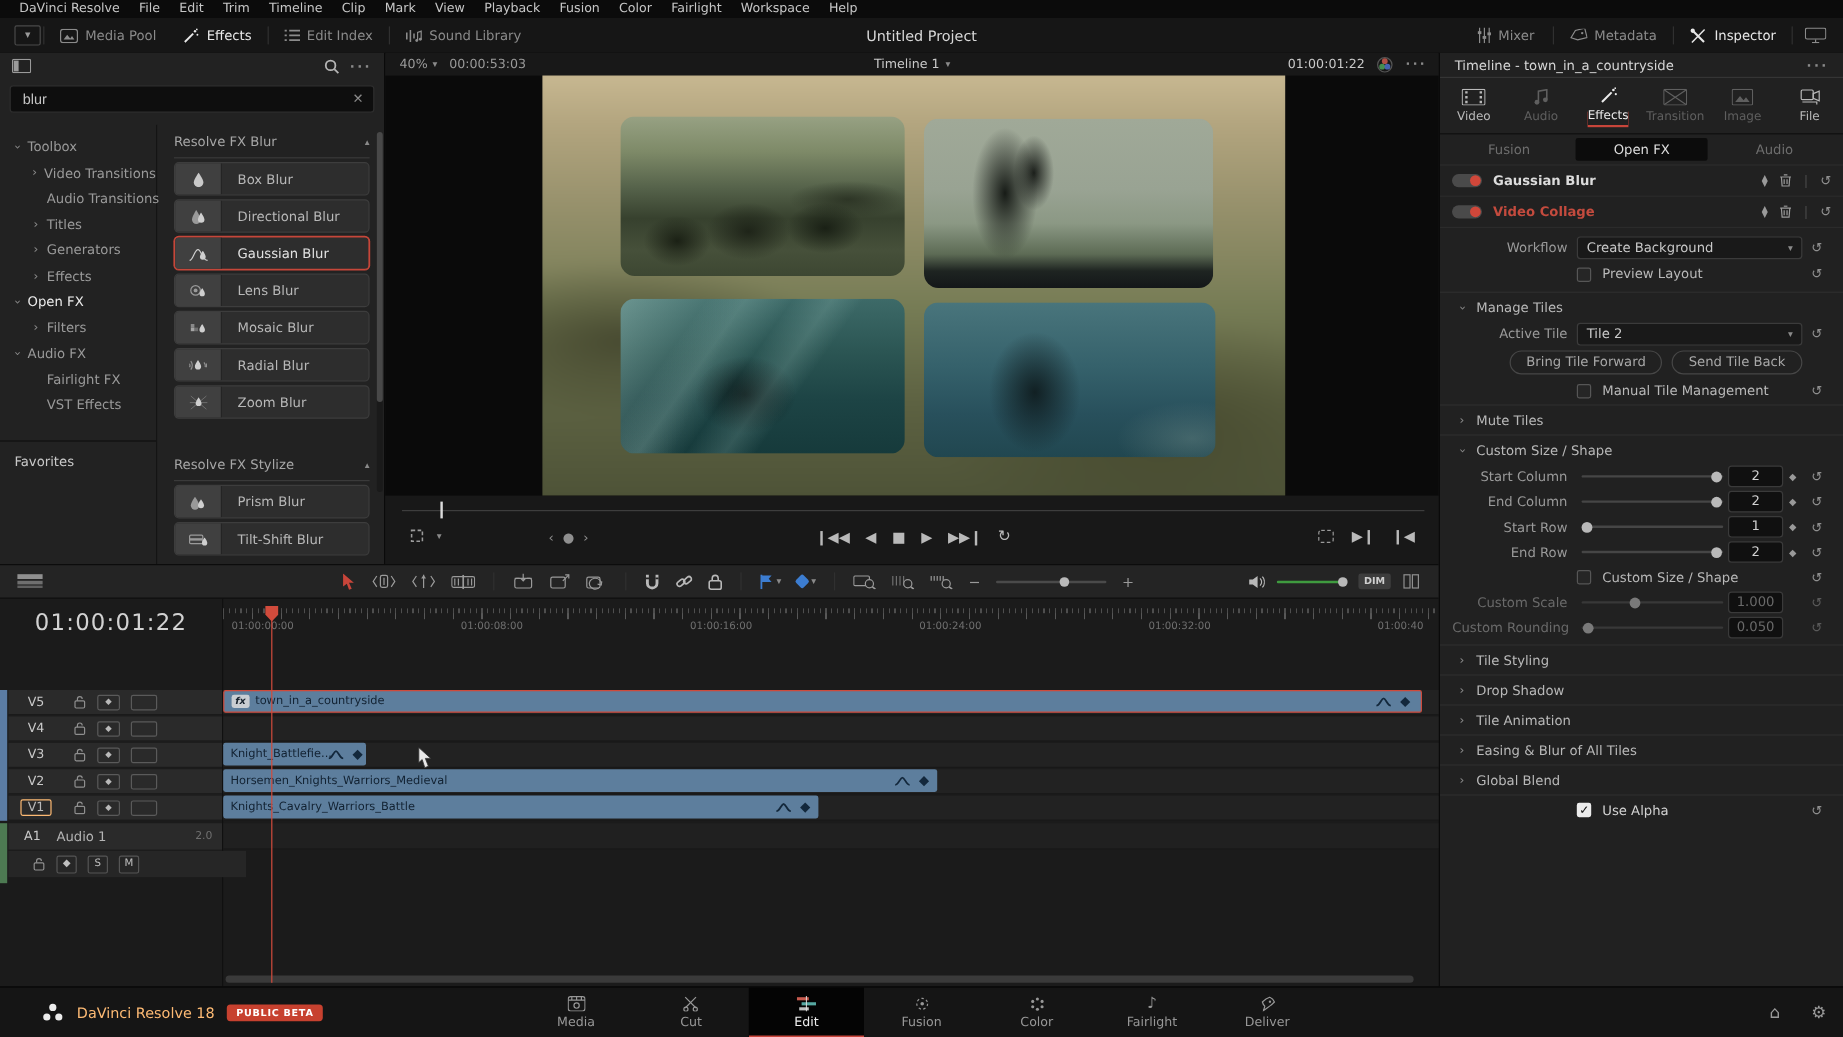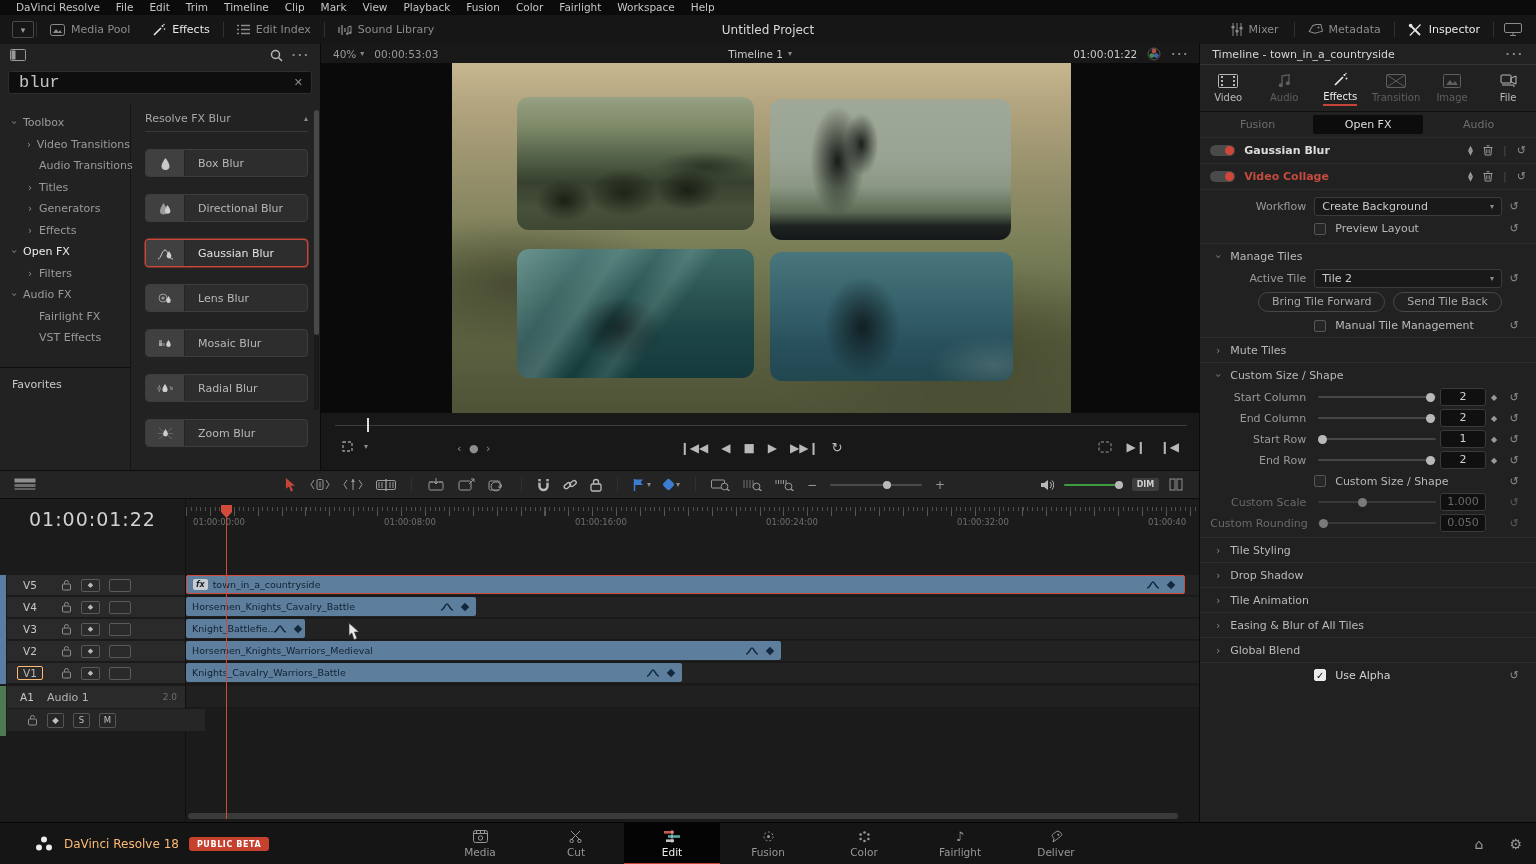--- a/index.html
+++ b/index.html
@@ -18,34 +18,34 @@
   
   #content{position:absolute;top:44px;left:0;width:1536px;height:778px;display:flex}
   #leftcol{width:1200px;position:relative}
   #inspector{width:336px;background:#212121;border-left:1px solid #0a0a0a;position:relative;overflow:hidden}
   #upper{height:426px;display:flex}
   
   #libpanel{width:320px;background:#222;border-right:1px solid #0a0a0a;position:relative}
   .lib-head{height:22px;display:flex;align-items:center;padding:0 10px;gap:8px}
   .dots{color:#8a8a8a;letter-spacing:2px;font-weight:bold}
   .search-row{margin:5px 8px 6px 8px;height:21px;background:#0e0e0e;border:1px solid #2e2e2e;border-radius:3px;display:flex;align-items:center;padding:0 8px;gap:6px}
-  .search-row input{flex:1;background:transparent;border:none;outline:none;color:#c4c4c4;font-family:Liberation Mono, monospace;font-size:17px}
+  .search-row input{flex:1;background:transparent;border:none;outline:none;color:#c4c4c4;font-family:Liberation Sans, sans-serif;font-size:12px}
   .search-x{color:#8a8a8a;font-size:11px}
   .lib-body{position:absolute;top:60px;bottom:0;left:0;right:0;display:flex}
   .tree{width:130px;border-right:1px solid #141414;padding-top:8px;display:flex;flex-direction:column}
   .tree-row{height:21.5px;display:flex;align-items:center;gap:5px;color:#9a9a9a;white-space:nowrap}
   .tree-row.sel{color:#ececec}
   .chev{display:inline-block;width:8px;color:#8a8a8a;font-size:10px;text-align:center}
   .chev.open{transform:rotate(90deg)}
   .lvl0{padding-left:10px}.lvl1{padding-left:26px}.lvl1b{padding-left:39px}
   .tree-div{border-top:1px solid #0f0f0f;margin:18px 0 6px 0}
   .fav{padding-left:12px;color:#c9c9c9;height:22px;display:flex;align-items:center}
   .fxcol{flex:1;padding:2px 12px 0 14px;position:relative}
   .fx-group-head{height:25px;display:flex;align-items:center;justify-content:space-between;color:#a6a6a6;border-bottom:1px solid #3a3a3a;font-size:11px}
-  .fx-item{height:26px;margin-top:17px;background:#2d2d2d;border:1px solid #3d3d3d;border-radius:4px;display:flex;align-items:center;overflow:hidden}
+  .fx-item{height:26px;margin-top:3px;background:#2d2d2d;border:1px solid #3d3d3d;border-radius:4px;display:flex;align-items:center;overflow:hidden}
   .fx-item.sel{border-color:#c6473a;box-shadow:0 0 0 0.5px #c6473a}
   .fx-thumb{width:38px;align-self:stretch;background:#404040;display:flex;align-items:center;justify-content:center;border-right:1px solid #242424}
   .fx-label{padding-left:13px;color:#b8b8b8}
   .fx-item.sel .fx-label{color:#e2e2e2}
   .lib-scroll{position:absolute;right:1px;top:6px;width:5px;height:300px;background:#1a1a1a;border-radius:3px}
   .lib-scroll i{position:absolute;top:0;left:0;width:5px;height:225px;background:#484848;border-radius:3px}
   
   #viewer{flex:1;background:#181818;position:relative}
   .v-head{height:19px;display:flex;align-items:center;padding:0 12px;color:#9a9a9a;gap:10px;position:relative;font-size:10.5px}
   .v-center{position:absolute;left:50%;transform:translateX(-50%);display:flex;gap:5px;align-items:center;color:#c9c9c9}
@@ -639,29 +639,20 @@
         <span class="tid">V4</span>
         <span class="thicons">
           <svg width="11" height="12" viewBox="0 0 11 12">
                 <rect x="1.5" y="5" width="8" height="6" rx="1" fill="none" stroke="#8f8f8f"></rect>
                 <path d="M3.5 5V3.5a2 2 0 0 1 4 0" stroke="#8f8f8f" fill="none"></path>
               </svg>
           <span class="minibox">◆</span>
           <span class="minibox" style="width:20px"></span>
         </span>
       </div>
-      <div class="clip" style="left:186px;width:290px">
-        <span>Horsemen_Knights_Cavalry_Battle</span>
-        <span class="kf" style="right:8px">
-          <svg width="14" height="8" viewBox="0 0 14 8">
-                <path d="M1 7C4 7 5 1 7 1s3 6 6 6" stroke="#13283c" stroke-width="1.5" fill="none"></path>
-              </svg>
-          <span class="kfd"></span>
-        </span>
-      </div>
     </div>
 
     <div class="trow" style="top:120px">
       <div class="lane"></div>
       <div class="thead">
         <span class="tid">V3</span>
         <span class="thicons">
           <svg width="11" height="12" viewBox="0 0 11 12">
                 <rect x="1.5" y="5" width="8" height="6" rx="1" fill="none" stroke="#8f8f8f"></rect>
                 <path d="M3.5 5V3.5a2 2 0 0 1 4 0" stroke="#8f8f8f" fill="none"></path>

